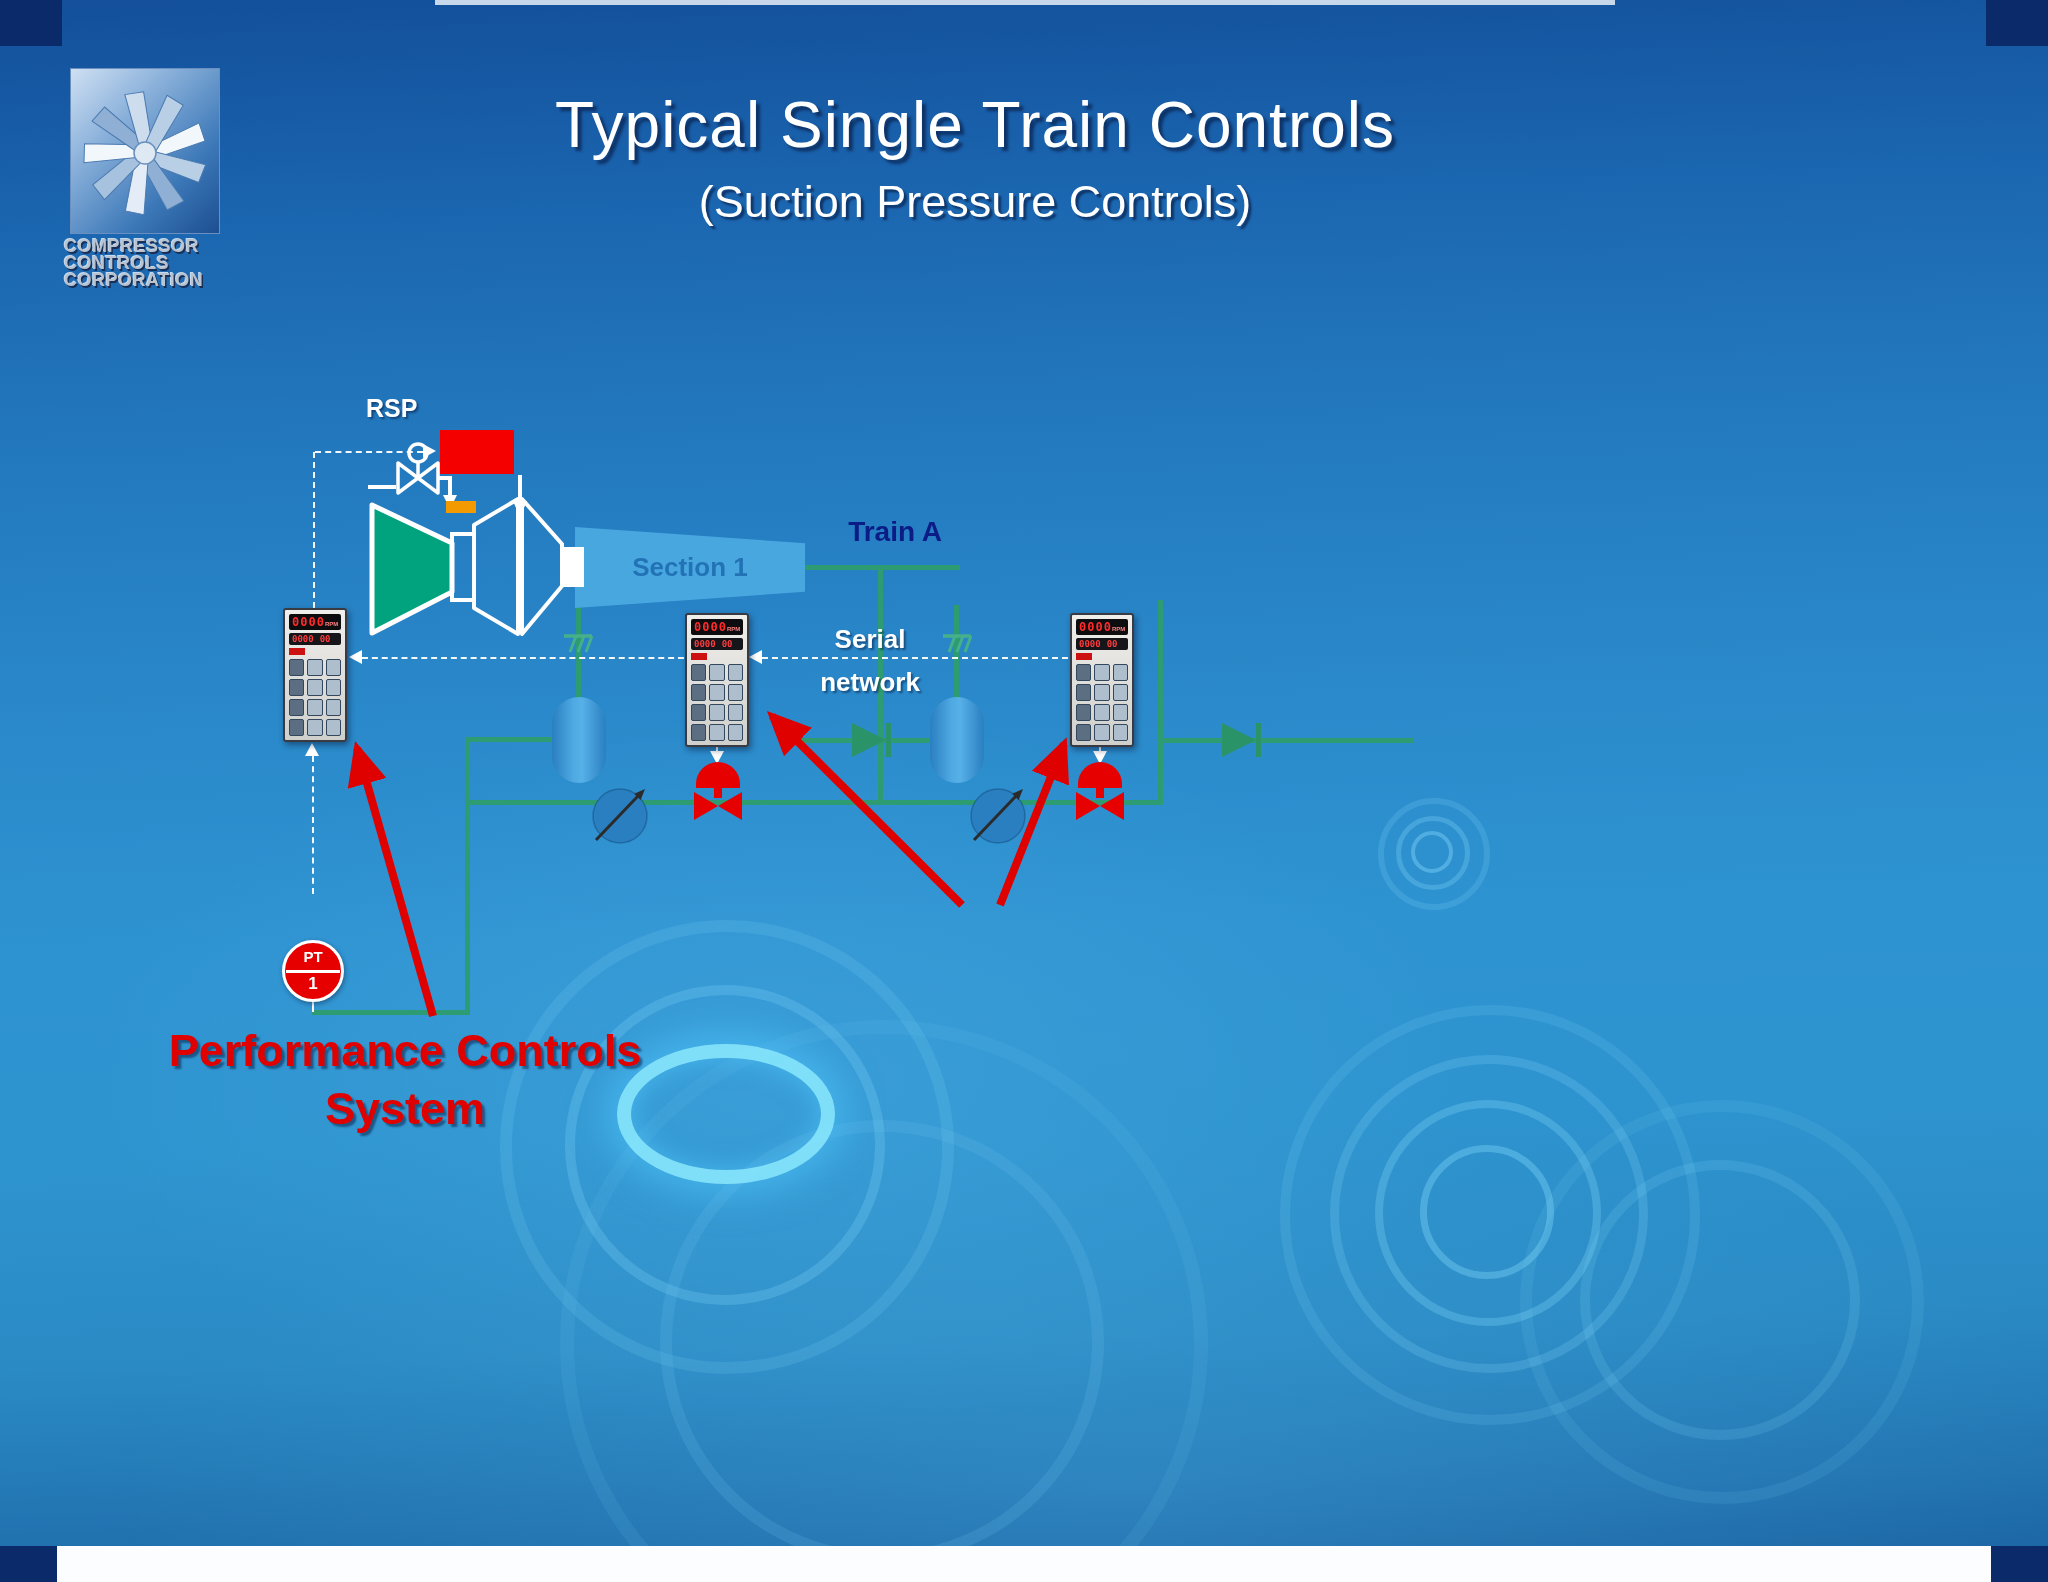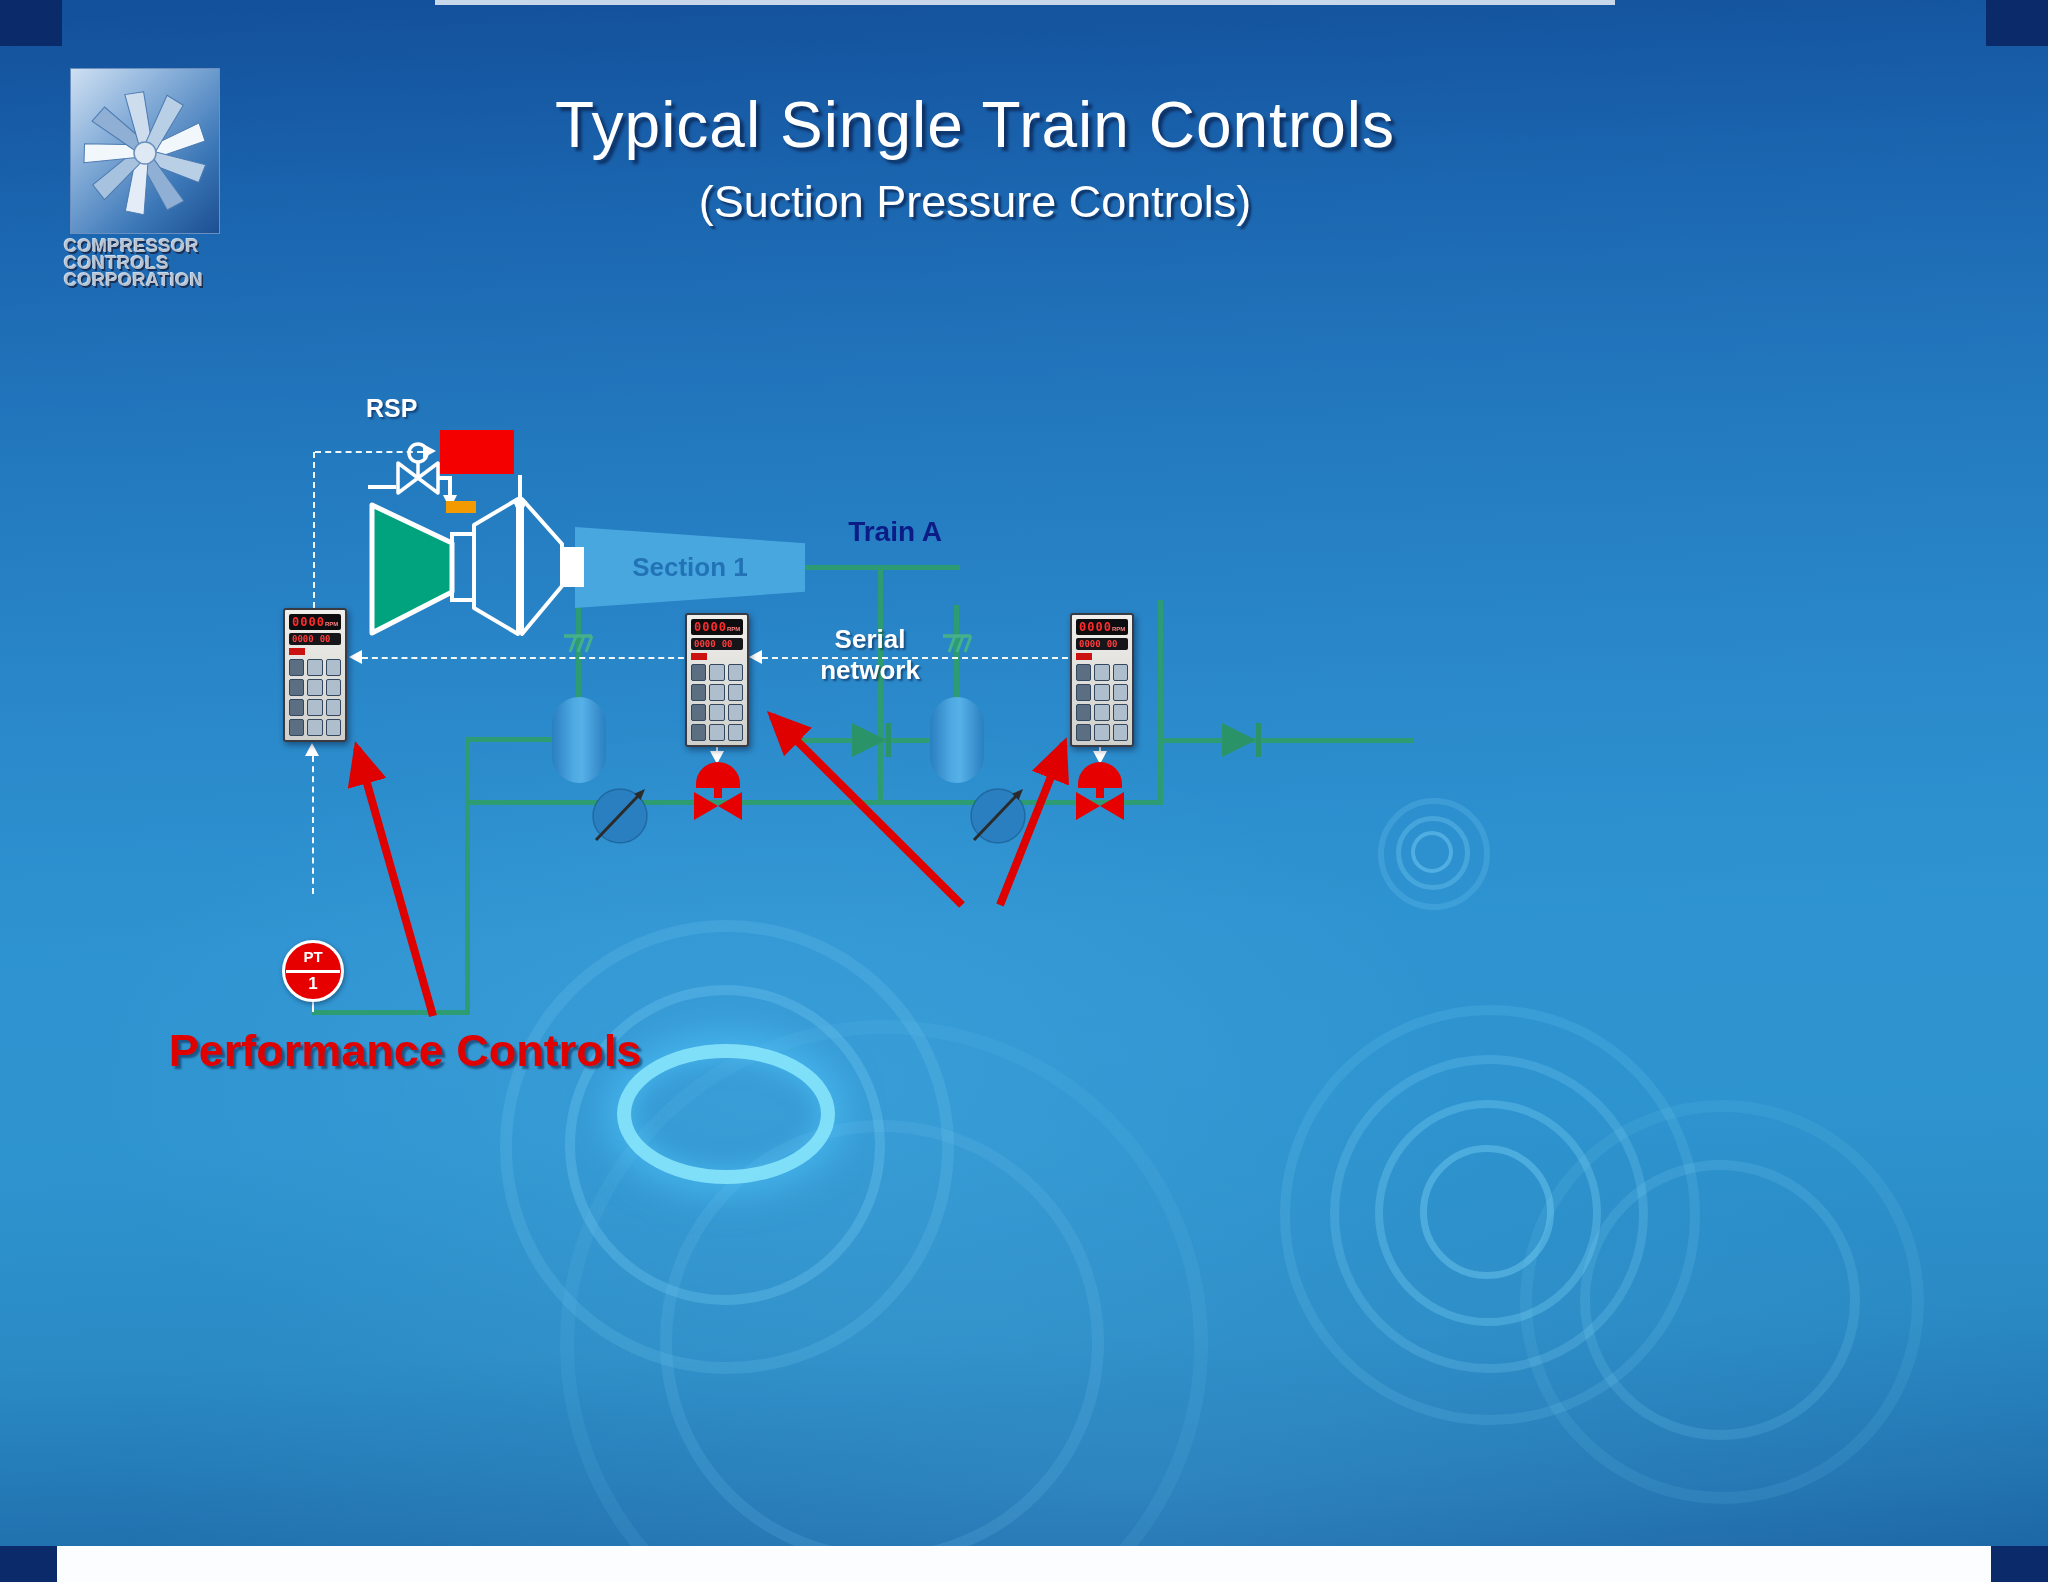--- a/index.html
+++ b/index.html
@@ -49,21 +49,21 @@
   .c-disp2{background:#15151a;border-radius:2px;padding:1px 3px;display:flex;gap:6px;}
   .c-d2{font-family:"DejaVu Sans Mono",monospace;font-size:9px;color:#ff3b3b;font-weight:bold;line-height:10px;}
   .c-tag{width:16px;height:7px;background:#cc1111;}
   .c-keys{flex:1;display:grid;grid-template-columns:repeat(3,1fr);gap:3px;padding-top:1px;}
   .k{background:#aebecd;border:1px solid #33485e;border-radius:2px;display:block;}
   .k.dark{background:#5c6f82;}
   
   .rsp{position:absolute;left:366px;top:394px;font-size:25px;font-weight:bold;color:#fff;text-shadow:2px 2px 2px rgba(6,22,60,.5);}
   .train{position:absolute;left:812px;top:516px;width:130px;text-align:right;font-size:28px;font-weight:bold;color:#0b1c86;}
   .serial{position:absolute;left:805px;top:626px;width:130px;text-align:center;font-size:26px;font-weight:bold;color:#fff;line-height:27px;text-shadow:2px 2px 2px rgba(6,22,60,.5);}
-  .serial .l2{margin-top:4px;}
+  .serial .l2{margin-top:16px;}
   .red-note{position:absolute;font-weight:bold;color:#df0000;text-shadow:3px 3px 2px rgba(8,24,64,.5);}
   
   .pt{position:absolute;left:282px;top:940px;width:62px;height:62px;border-radius:50%;background:#e60000;
     border:3px solid #fff;box-sizing:border-box;box-shadow:1px 2px 5px rgba(0,10,40,.4);}
   .pt-line{position:absolute;left:2%;right:2%;top:50%;height:3px;margin-top:-1px;background:#fff;}
   .pt-top{position:absolute;top:5px;left:0;right:0;text-align:center;font-size:15px;font-weight:bold;color:#fff;}
   .pt-num{position:absolute;bottom:5px;left:0;right:0;text-align:center;font-size:17px;font-weight:bold;color:#fff;}
   
   .cv-tri{position:absolute;width:0;height:0;border-top:17px solid transparent;border-bottom:17px solid transparent;border-left:34px solid #2a9468;}
   .cv-bar{position:absolute;width:5px;height:34px;background:#2a9468;}
@@ -337,14 +337,15 @@
     <line x1="1000" y1="905" x2="1064" y2="744" stroke="#df0000" stroke-width="8" marker-end="url(#redArrow)"></line>
   </svg>
 
   <div class="train">Train A</div>
   <div class="serial">
     <div class="l1">Serial</div>
     <div class="l2">network</div>
   </div>
   <div class="red-note" style="left:150px;top:1022px;width:510px;text-align:center;font-size:45px;line-height:58px;">
     <div>Performance Controls</div>
+    <div>System</div>
   </div>
 </div>
 
 </body></html>

